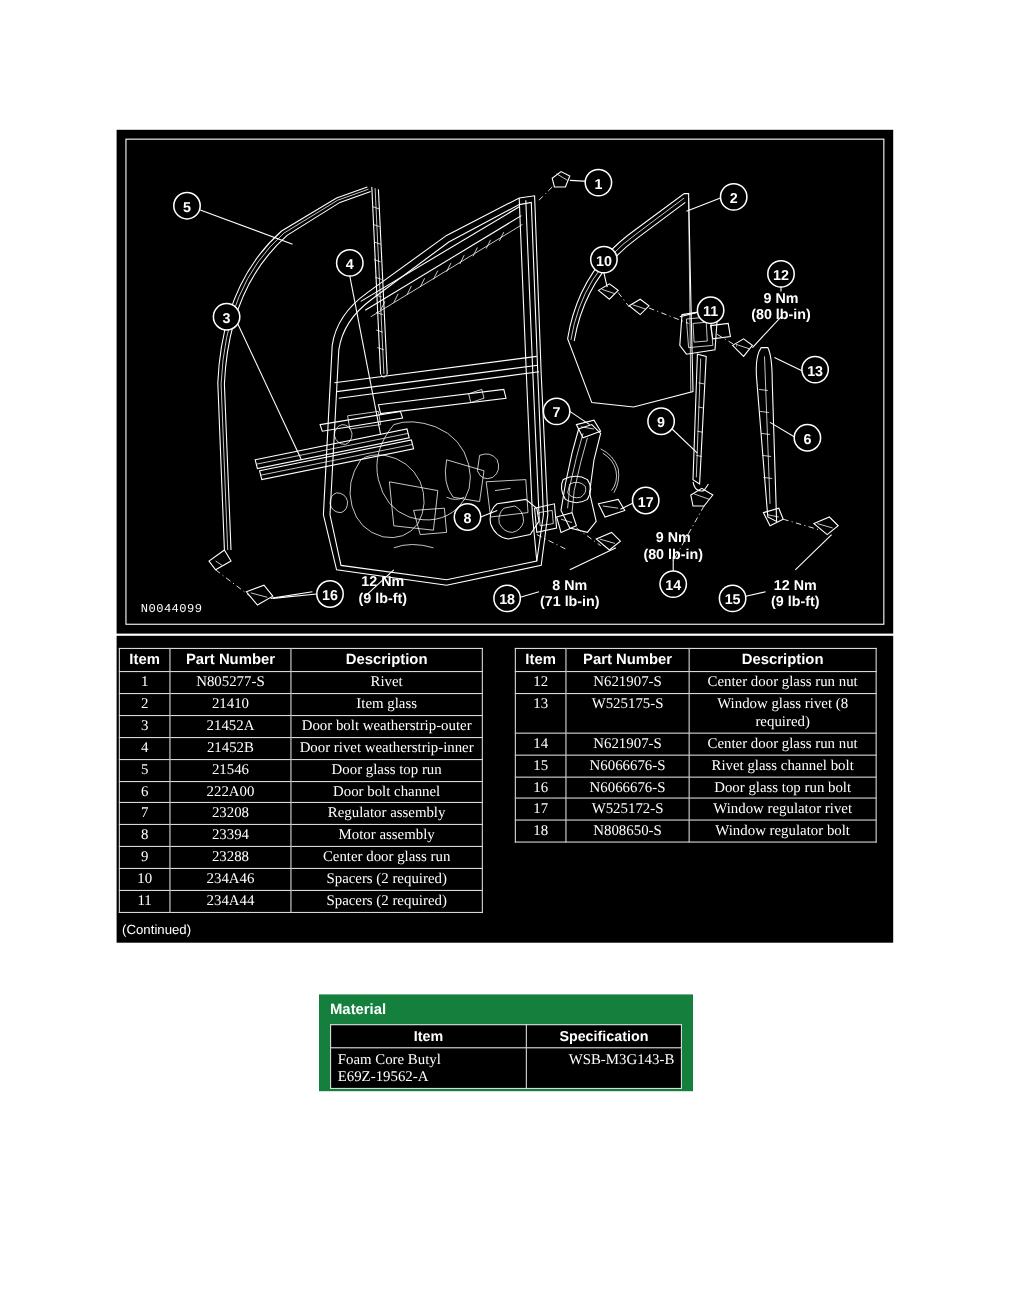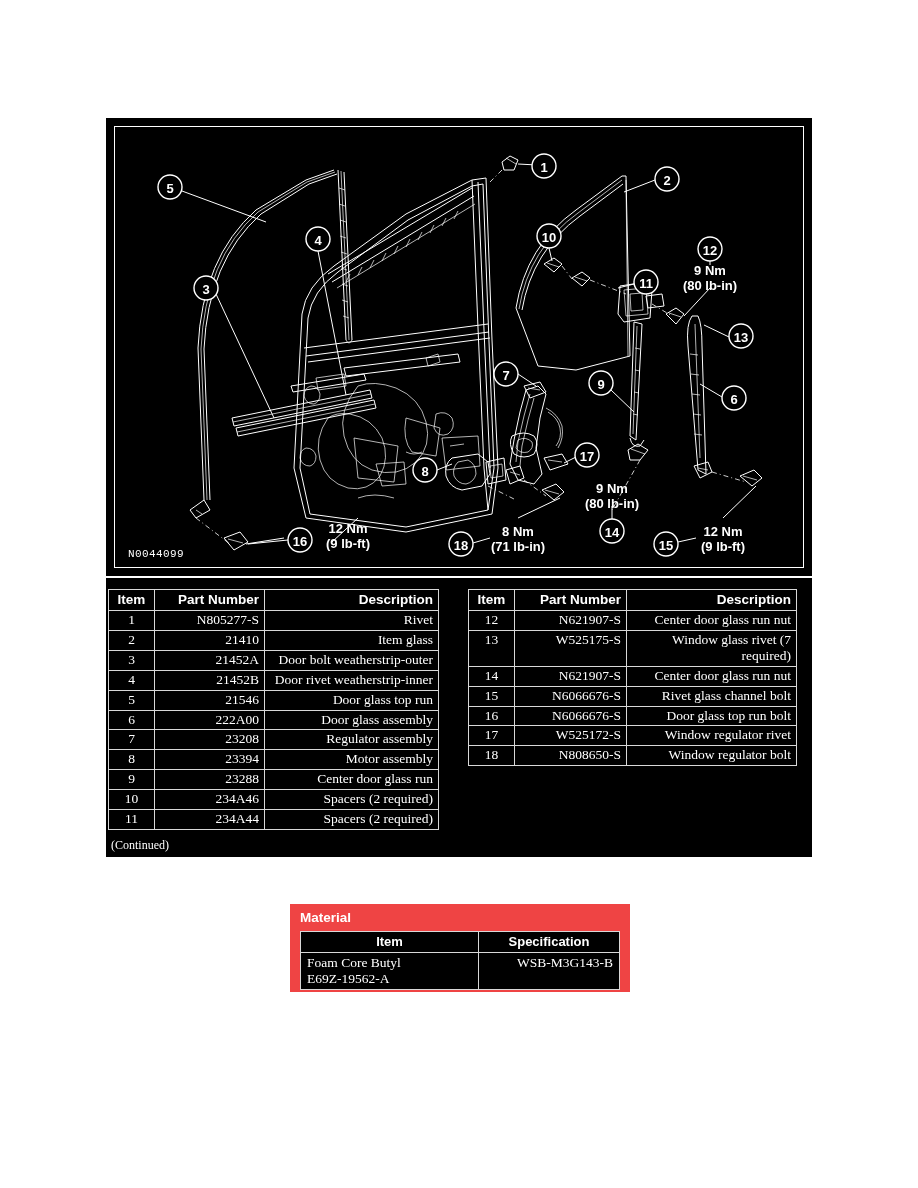--- a/index.html
+++ b/index.html
@@ -59,21 +59,21 @@
   .parts-table {
     position: absolute;
     border-collapse: collapse;
     background: #000000;
     color: #ffffff;
     table-layout: fixed;
   }
   .parts-table td, .parts-table th {
     border: 1px solid #d8d8d8;
     padding: 1px 5px 2px 5px;
-    text-align: right;
+    text-align: center;
     vertical-align: top;
     background: #000000;
     color: #ffffff;
     font-family: "Liberation Serif", serif;
     font-size: 13.5px;
     line-height: 1.18;
   }
   .parts-table th {
     font-family: "Liberation Sans", sans-serif;
     font-weight: bold;
@@ -97,21 +97,21 @@
     left: 468px;
     top: 589px;
     width: 329px;
   }
 
   .continued-note {
     position: absolute;
     left: 111px;
     top: 838px;
     color: #ffffff;
-    font-family: Liberation Serif, serif;
+    font-family: Liberation Sans, sans-serif;
     font-size: 12px;
     white-space: nowrap;
   }
 
   
   #table-backdrop {
     position: absolute;
     left: 106px;
     top: 578px;
     width: 706px;
@@ -119,21 +119,21 @@
     background: #000000;
   }
 
   
   #material-panel {
     position: absolute;
     left: 290px;
     top: 904px;
     width: 340px;
     height: 88px;
-    background: #ef4444;
+    background: #15803d;
     box-sizing: border-box;
   }
   #material-title {
     position: absolute;
     left: 10px;
     top: 6px;
     color: #ffffff;
     font-family: "Liberation Sans", sans-serif;
     font-weight: bold;
     font-size: 13.5px;
@@ -511,21 +511,21 @@
         <td>Door rivet weatherstrip-inner</td>
       </tr>
       <tr>
         <td class="col-item">5</td>
         <td>21546</td>
         <td>Door glass top run</td>
       </tr>
       <tr>
         <td class="col-item">6</td>
         <td>222A00</td>
-        <td>Door glass assembly</td>
+        <td>Door bolt channel</td>
       </tr>
       <tr>
         <td class="col-item">7</td>
         <td>23208</td>
         <td>Regulator assembly</td>
       </tr>
       <tr>
         <td class="col-item">8</td>
         <td>23394</td>
         <td>Motor assembly</td>
@@ -563,21 +563,21 @@
   </thead>
   <tbody id="table-right-body">
       <tr>
         <td class="col-item">12</td>
         <td>N621907-S</td>
         <td>Center door glass run nut</td>
       </tr>
       <tr>
         <td class="col-item">13</td>
         <td>W525175-S</td>
-        <td>Window glass rivet (7 required)</td>
+        <td>Window glass rivet (8 required)</td>
       </tr>
       <tr>
         <td class="col-item">14</td>
         <td>N621907-S</td>
         <td>Center door glass run nut</td>
       </tr>
       <tr>
         <td class="col-item">15</td>
         <td>N6066676-S</td>
         <td>Rivet glass channel bolt</td>

